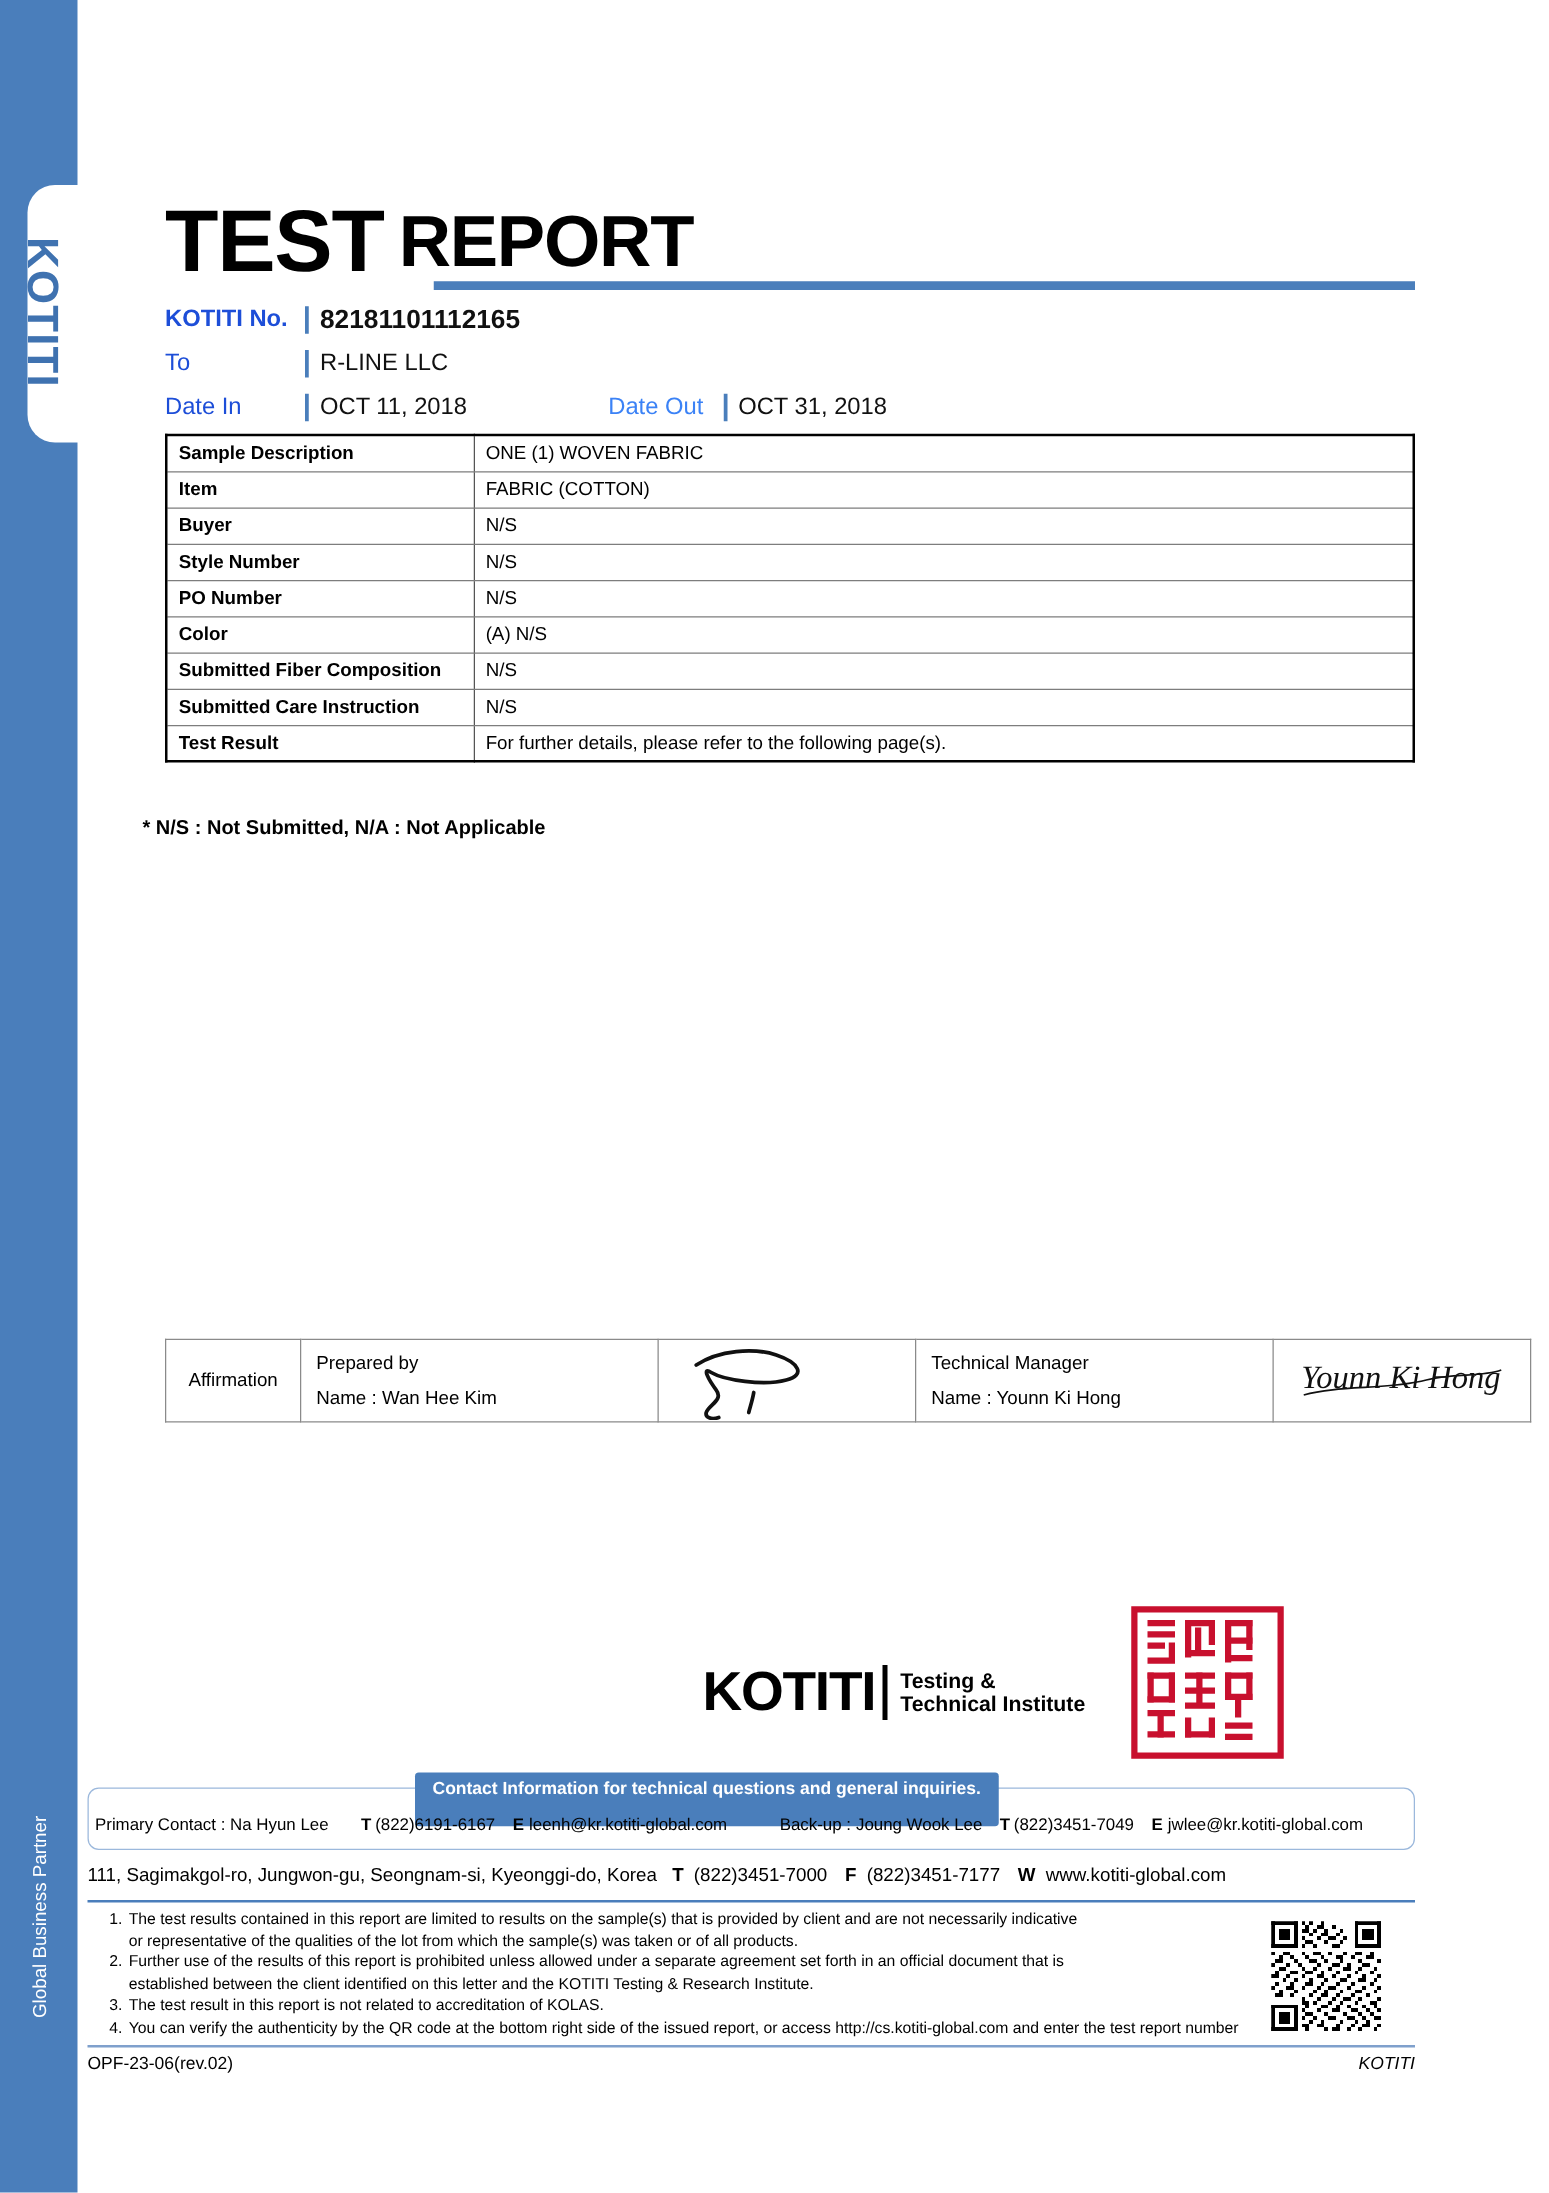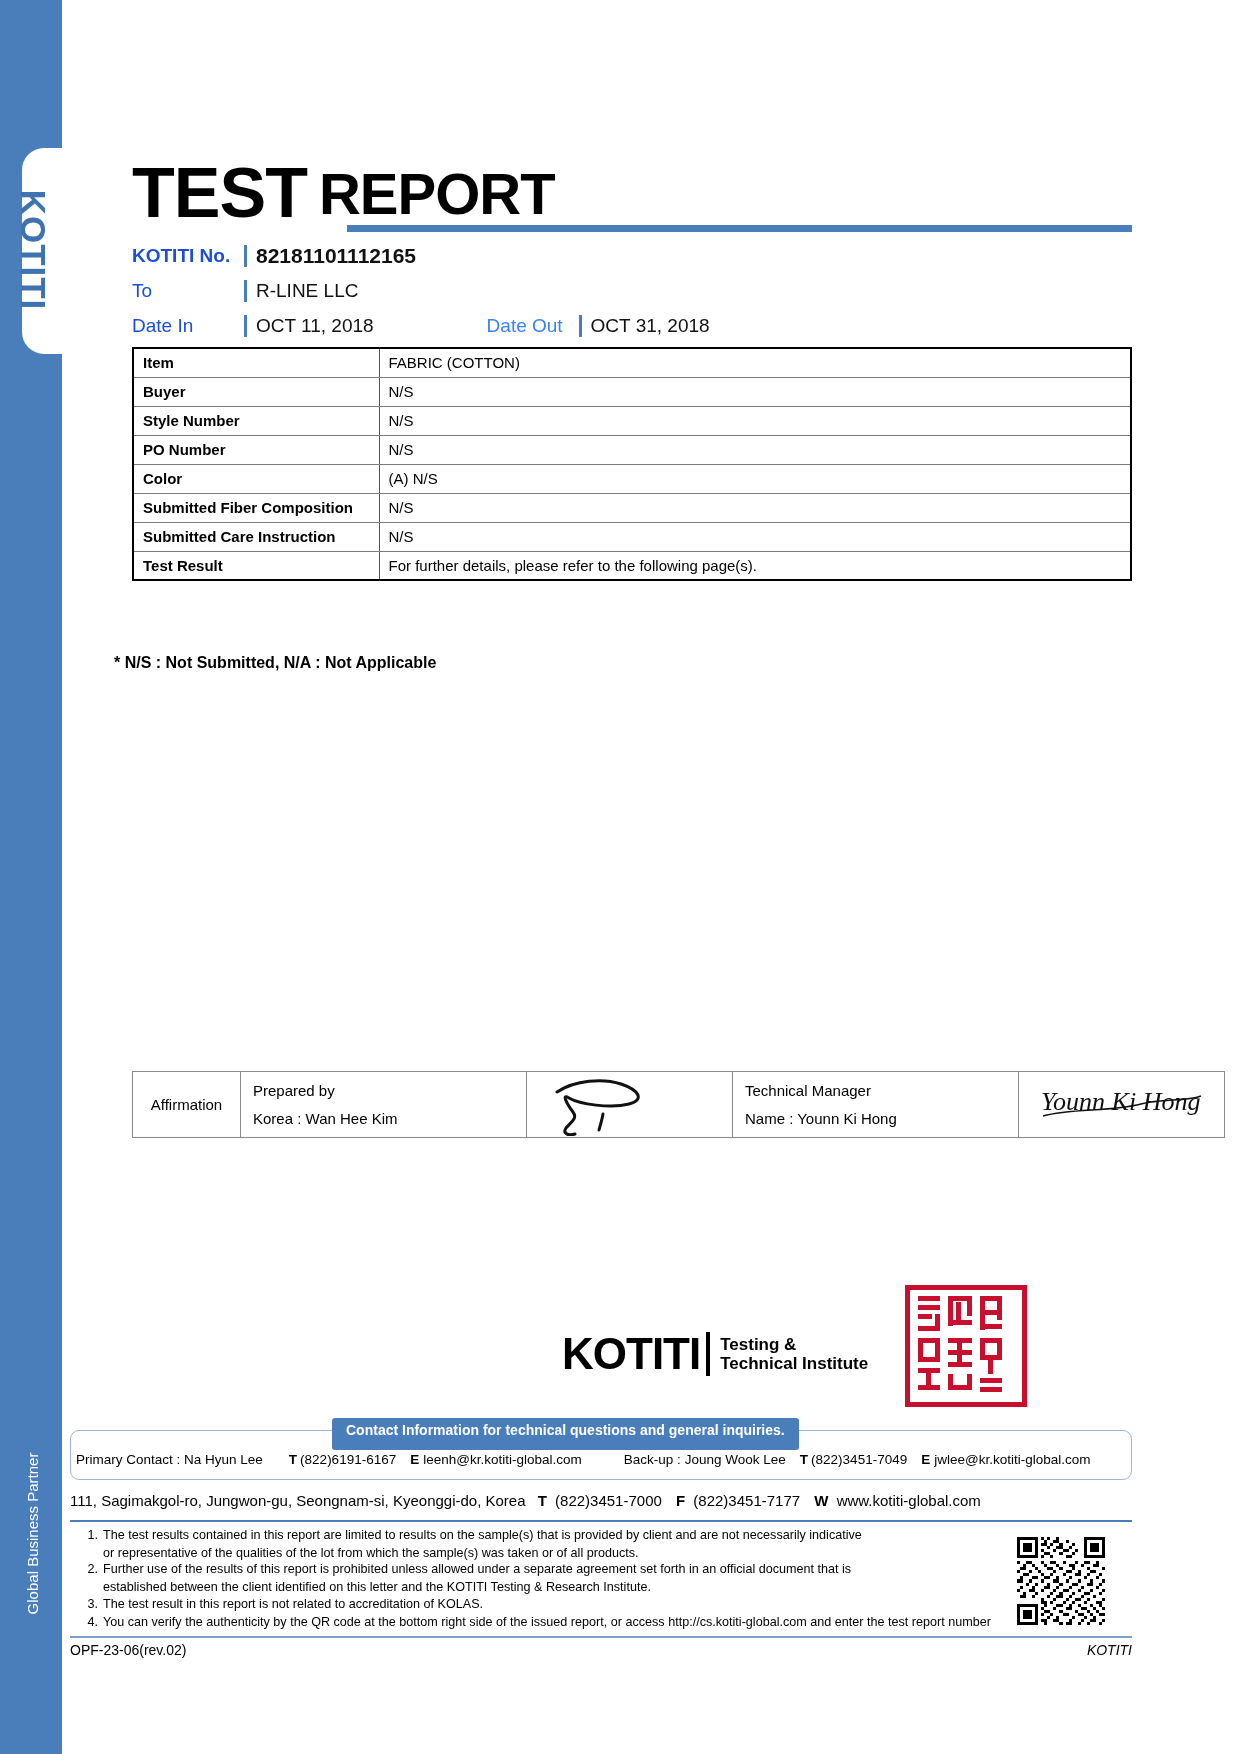--- a/index.html
+++ b/index.html
@@ -222,21 +222,21 @@
     border: 1px solid #9bb8dc;
     border-radius: 9px;
     background: #fff;
   }
   #contact-title {
     position: absolute;
     left: 270px; top: 1418px;
     background: #4a7ebb;
     color: #fff;
     font-size: 14px; font-weight: bold;
-    padding: 4px 14px 12px 14px;
+    padding: 4px 14px 23px 14px;
     border-radius: 3px;
     white-space: nowrap;
   }
   #contact-line {
     position: absolute;
     left: 14px; top: 1452px;
     width: 1050px;
     font-size: 13.5px;
     display: flex; align-items: center;
     white-space: nowrap;
@@ -336,20 +336,24 @@
     <span class="meta-bar"></span>
     <span class="meta-value">OCT 11, 2018</span>
     <span class="meta-label2">Date Out</span>
     <span class="meta-bar"></span>
     <span class="meta-value">OCT 31, 2018</span>
   </div>
 
   <table id="info-table">
     <tbody>
       <tr>
+        <td class="k">Sample Description</td>
+        <td>ONE (1) WOVEN FABRIC</td>
+      </tr>
+      <tr>
         <td class="k">Item</td>
         <td>FABRIC (COTTON)</td>
       </tr>
       <tr>
         <td class="k">Buyer</td>
         <td>N/S</td>
       </tr>
       <tr>
         <td class="k">Style Number</td>
         <td>N/S</td>
@@ -378,21 +382,21 @@
   </table>
 
   <div id="ns-note">* N/S : Not Submitted, N/A : Not Applicable</div>
 
   <table id="affirm-table">
     <tbody>
       <tr>
         <td class="aff-label">Affirmation</td>
         <td class="aff-body">
           <div class="line1">Prepared by</div>
-          <div>Korea : Wan Hee Kim</div>
+          <div>Name : Wan Hee Kim</div>
         </td>
         <td class="aff-sign">
           <svg class="sig-svg" width="160" height="62" viewBox="0 0 160 62">
             <path d="M12 18 C30 6, 58 4, 76 10 C94 16, 100 26, 84 30 C66 35, 34 30, 24 24 C16 19, 22 30, 28 38 C34 46, 22 50, 20 56 C19 60, 24 62, 30 60" fill="none" stroke="#111" stroke-width="3" stroke-linecap="round"></path>
             <path d="M58 40 C57 46, 55 52, 54 56" fill="none" stroke="#111" stroke-width="3" stroke-linecap="round"></path>
           </svg>
         </td>
         <td class="aff-body">
           <div class="line1">Technical Manager</div>
           <div>Name : Younn Ki Hong</div>

